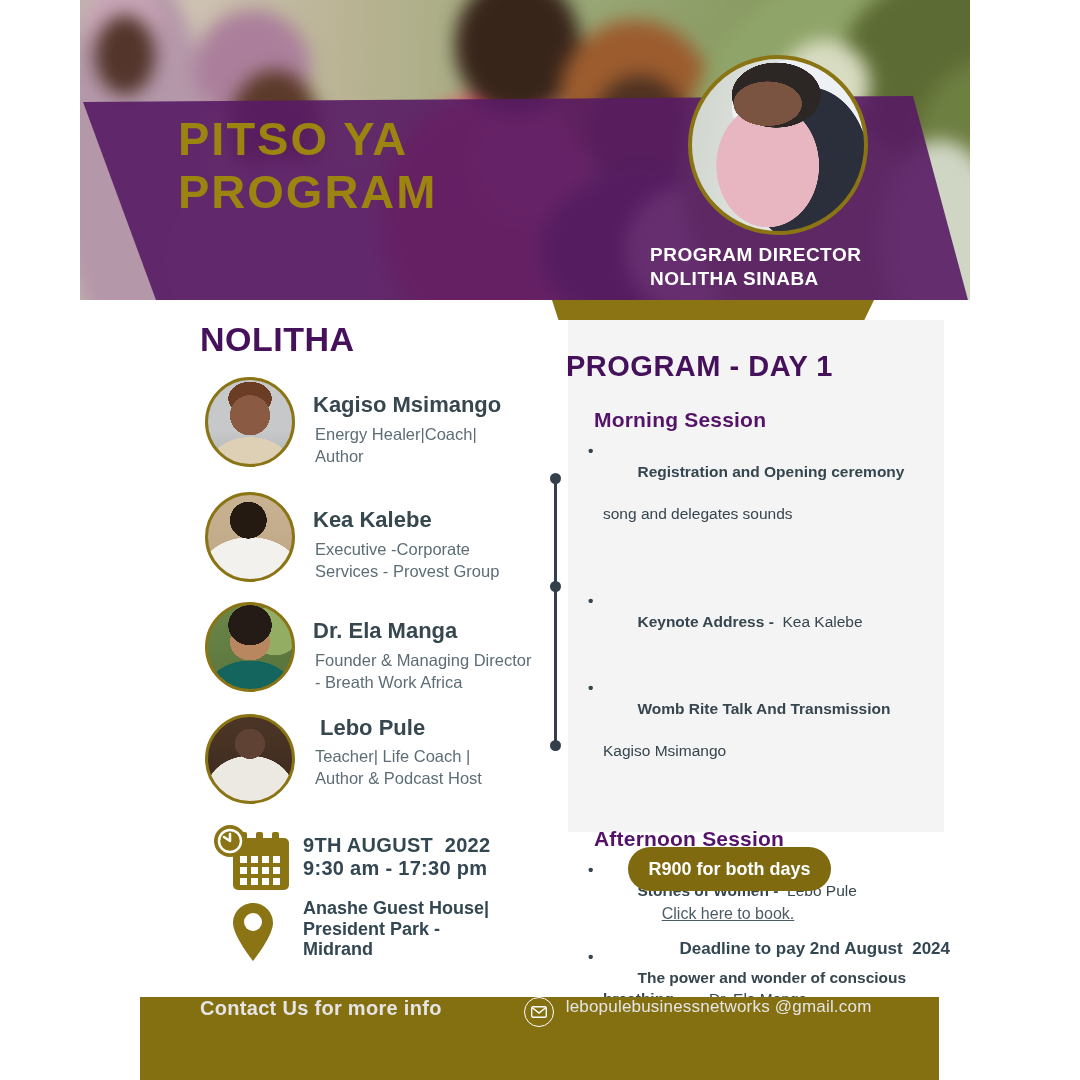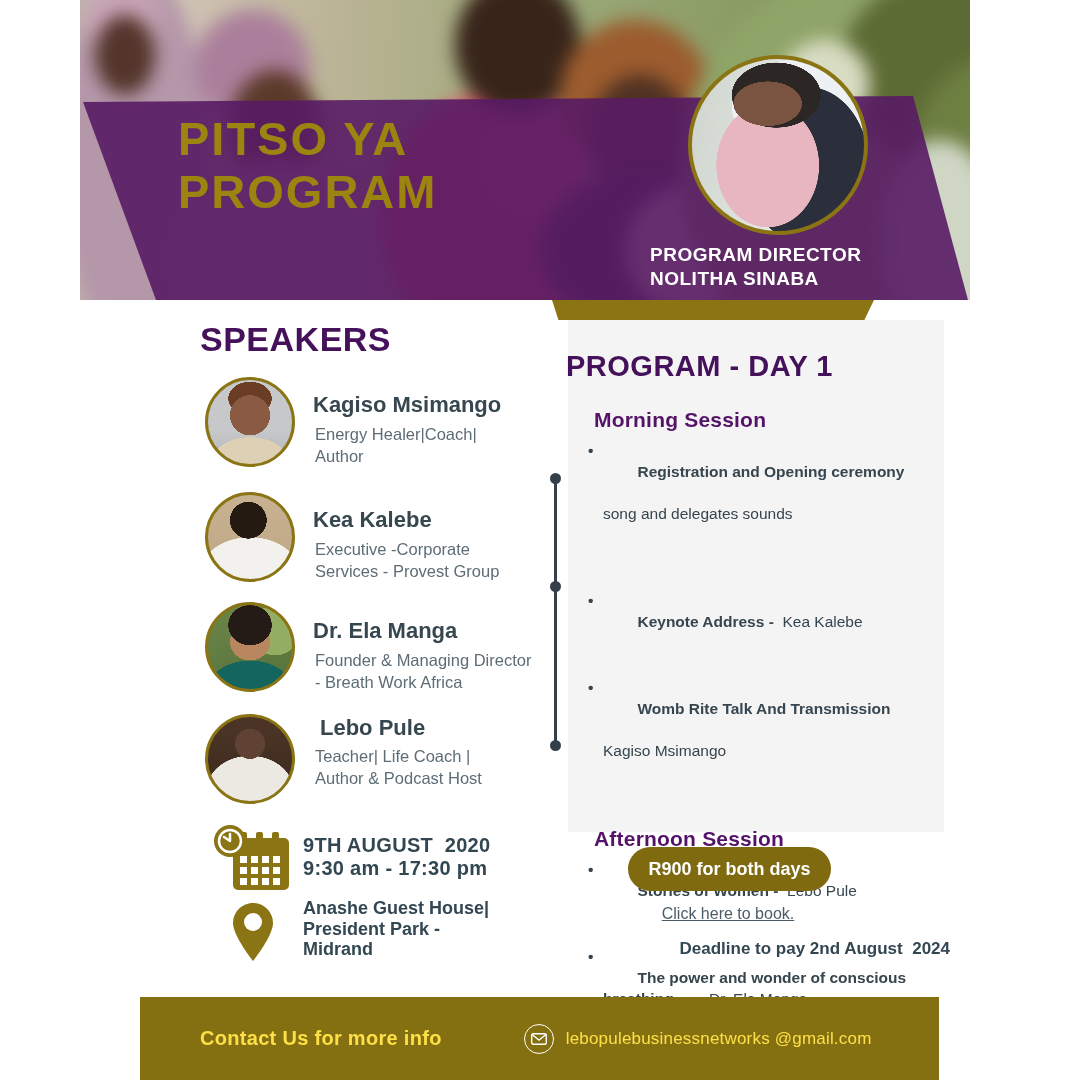--- a/index.html
+++ b/index.html
@@ -111,21 +111,21 @@
   .price-btn { position:absolute; left:628px; top:847px; width:203px; height:44px; border:none;
     border-radius:22px; background:#7f6a10; color:#ffffff; font-family:inherit;
     font-size:18px; font-weight:700; cursor:pointer; }
   .book-link { position:absolute; left:557px; top:905px; width:342px; text-align:center;
     color:#4c5c66; font-size:16px; text-decoration:underline; }
   .deadline { position:absolute; left:570px; top:939px; width:380px; text-align:right;
     color:#334752; font-size:17px; font-weight:700; white-space:pre-wrap; }
 
   
   .footer { position:absolute; left:140px; top:997px; width:799px; height:83px; background:#857011;
-    color:#fde047; display:flex; align-items:center; }
+    color:#e5e5e5; display:flex; }
   .footer-h { margin-left:60px; font-size:20px; font-weight:700; letter-spacing:0.3px; }
   .mail-circ { margin-left:82px; width:30px; height:30px; border:1.5px solid #ffffff; border-radius:50%;
     display:flex; align-items:center; justify-content:center; flex:0 0 auto; }
   .footer-mail { margin-left:12px; font-size:17px; letter-spacing:0.2px; }
 </style>
 </head>
 <body>
 
 <div class="page">
 
@@ -162,21 +162,21 @@
 
     <div class="director-photo"></div>
     <div class="director-label">
       <div>PROGRAM DIRECTOR</div>
       <div>NOLITHA SINABA</div>
     </div>
   </div>
 
   <div class="gold-bar"></div>
 
-  <div class="speakers-h">SPEAKERS</div>
+  <div class="speakers-h">NOLITHA</div>
 
   <div class="avatar av1" style="top:377px"></div>
   <div class="sname" style="top:392px">Kagiso Msimango</div>
   <div class="srole" style="top:423px">
     <div>Energy Healer|Coach|</div>
     <div>Author</div>
   </div>
 
   <div class="avatar av2" style="top:492px"></div>
   <div class="sname" style="top:507px">Kea Kalebe</div>
@@ -218,21 +218,21 @@
           <rect x="38" y="54" width="7" height="7"></rect>
           <rect x="49" y="54" width="7" height="7"></rect>
           <rect x="60" y="54" width="7" height="7"></rect>
       </g>
       <circle cx="17" cy="17" r="16" fill="#8a7414"></circle>
       <circle cx="17" cy="17" r="11" fill="none" stroke="#ffffff" stroke-width="2.5"></circle>
       <path d="M17 10 L17 17 L11 13" fill="none" stroke="#ffffff" stroke-width="2.5" stroke-linecap="round" stroke-linejoin="round"></path>
     </svg>
   </div>
   <div class="evt-date">
-    <div style="white-space:pre-wrap">9TH AUGUST  2020</div>
+    <div style="white-space:pre-wrap">9TH AUGUST  2022</div>
     <div>9:30 am - 17:30 pm</div>
   </div>
 
   <div class="pin-icon">
     <svg width="40" height="62" viewBox="0 0 40 62">
       <path d="M20 0 C9 0 0 9 0 20 C0 33 20 58 20 58 C20 58 40 33 40 20 C40 9 31 0 20 0 Z" fill="#8a7414"></path>
       <circle cx="20" cy="19" r="9" fill="#ffffff"></circle>
     </svg>
   </div>
   <div class="evt-venue">

